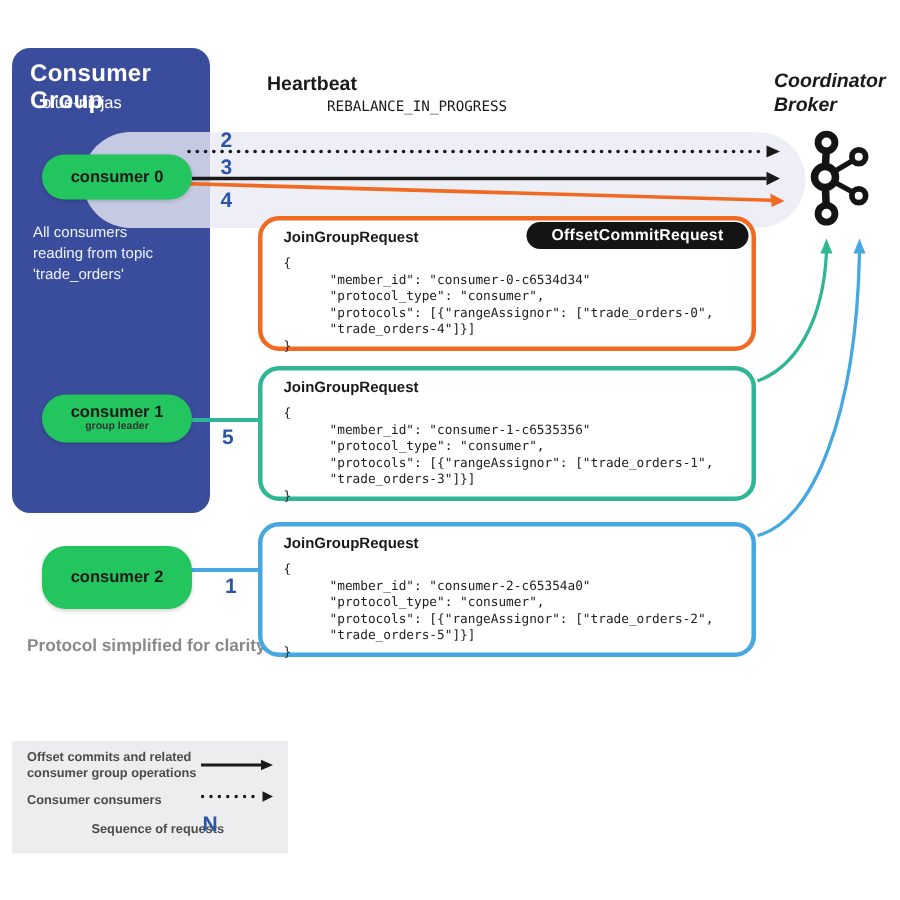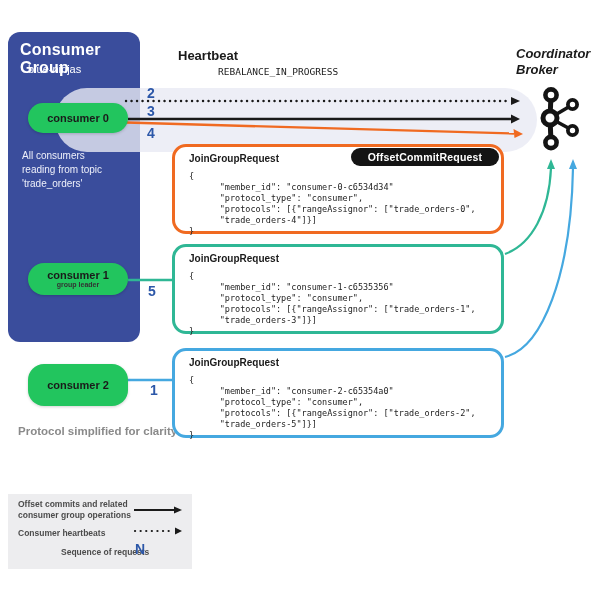--- a/index.html
+++ b/index.html
@@ -171,21 +171,21 @@
     </g>
   </svg>
 
   <div class="abs legend">
     <div class="lg-text" id="lg1" style="white-space:pre-line;">Offset commits and related
 consumer group operations</div>
     <svg class="lg-sym" id="lgarrow1" width="52" height="12" viewBox="0 0 52 12">
       <path d="M2,6 L42,6" stroke="#1a1a1a" stroke-width="2"></path>
       <polygon points="42,2.5 42,9.5 50,6" fill="#1a1a1a"></polygon>
     </svg>
-    <div class="lg-text" id="lg2">Consumer heartbeats</div>
+    <div class="lg-text" id="lg2">Consumer consumers</div>
     <svg class="lg-sym" id="lgarrow2" width="52" height="12" viewBox="0 0 52 12">
       <path d="M3,6 L42,6" stroke="#1a1a1a" stroke-width="2.2" stroke-dasharray="0.1 5.5" stroke-linecap="round"></path>
       <polygon points="43,2.5 43,9.5 50,6" fill="#1a1a1a"></polygon>
     </svg>
     <div class="lg-text" id="lg3">Sequence of requests</div>
     <div class="abs lg-n">N</div>
   </div>
 
 </div>
 

